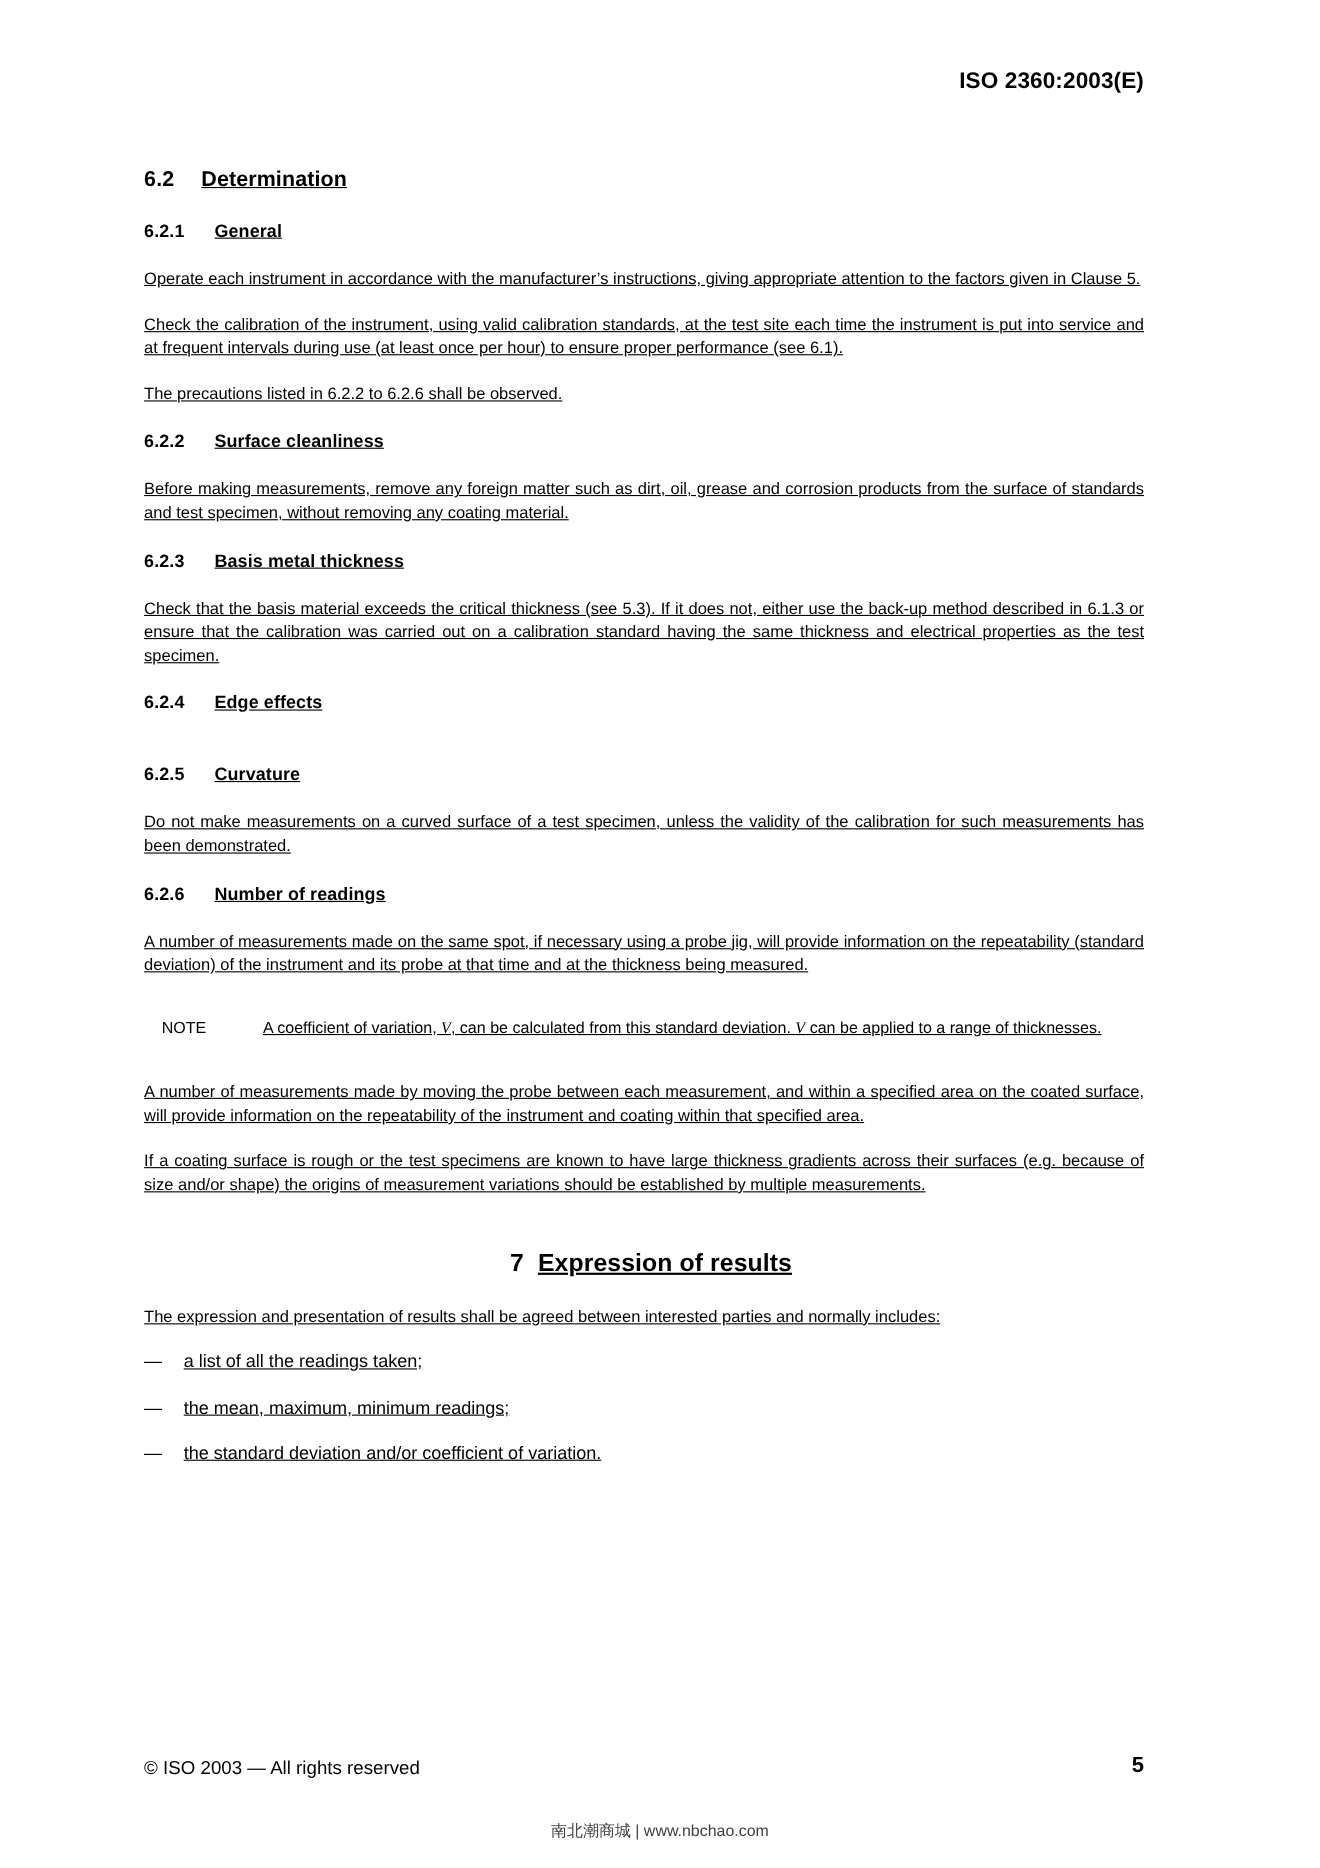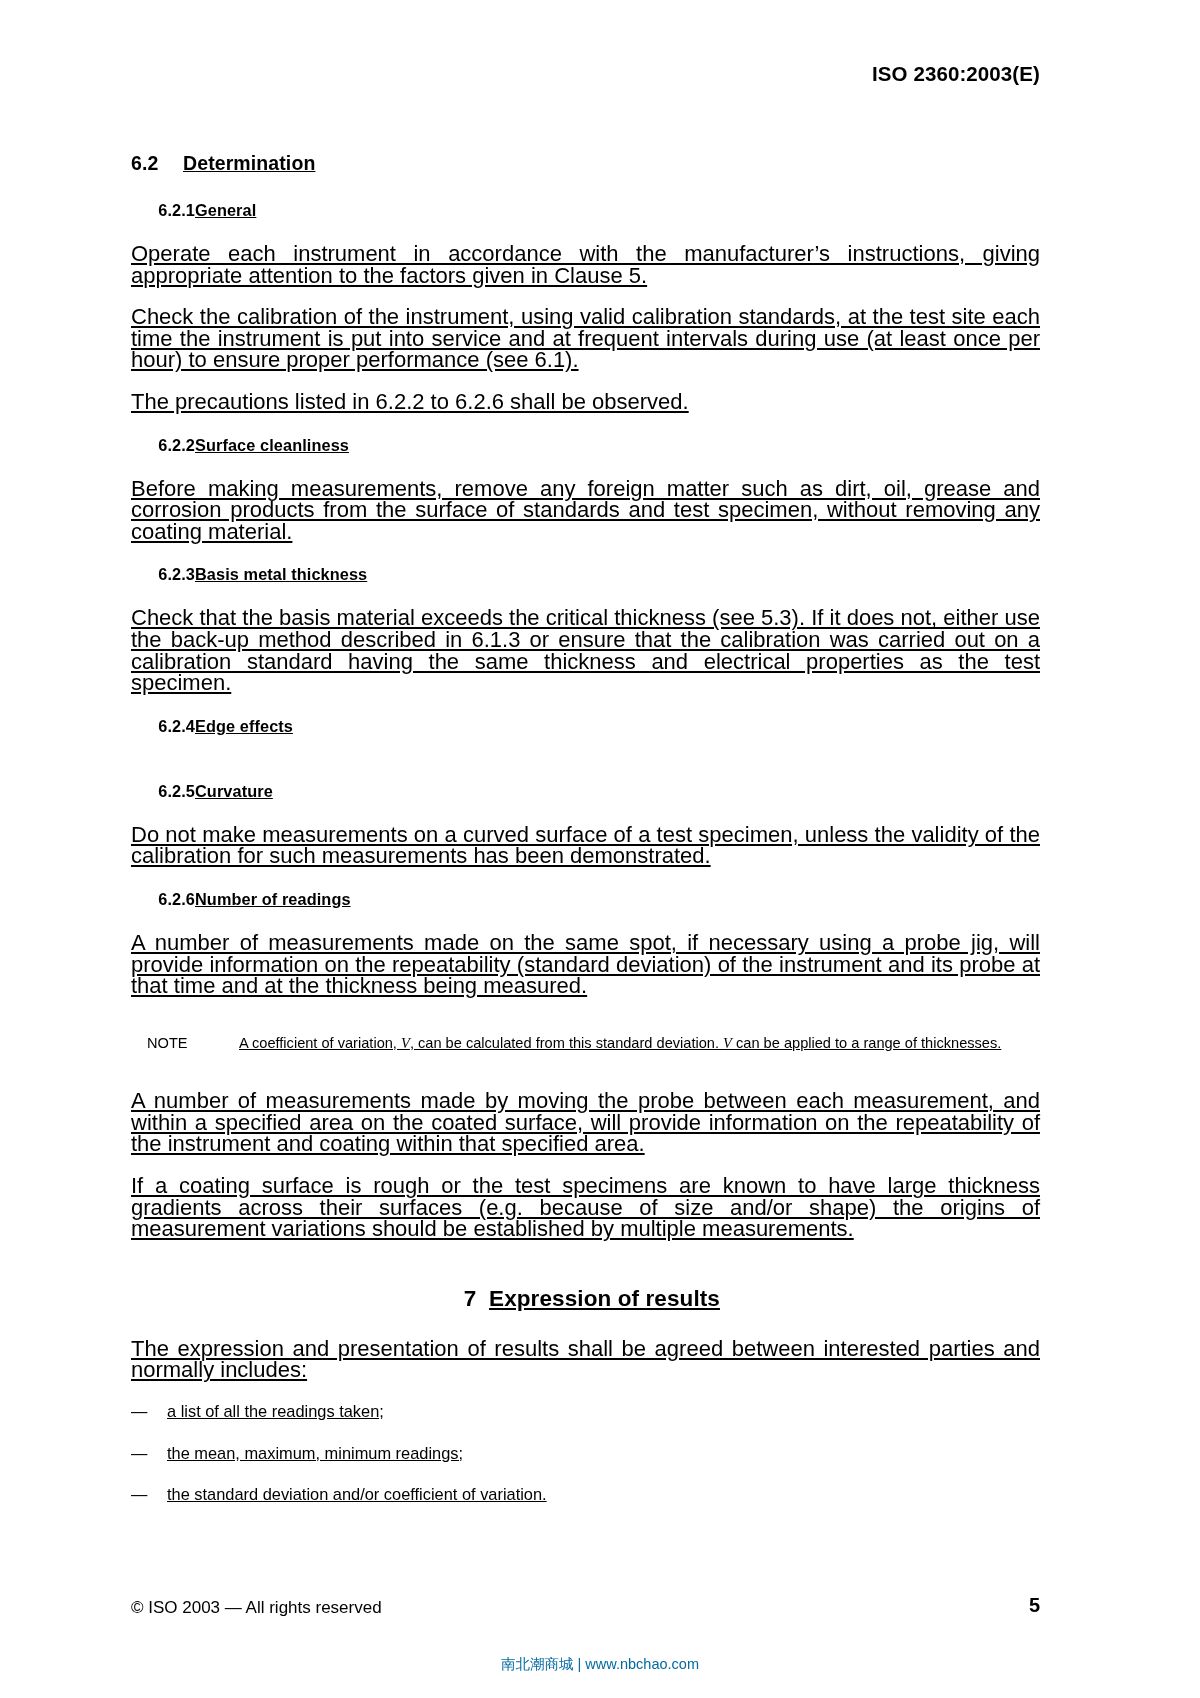--- a/index.html
+++ b/index.html
@@ -50,35 +50,35 @@
   }
   .h2 .num { display: inline-block; width: 52px; }
 
   .h3 {
     font-size: 16.3px;
     font-weight: bold;
     margin: 0;
     padding: 0;
     letter-spacing: 0.1px;
   }
-  .h3 .num { display: inline-block; width: 64px; text-align: right; }
+  .h3 .num { display: inline-block; width: 64px; }
 
   .h1 {
     font-size: 22.5px;
     font-weight: bold;
     margin: 0;
     padding: 0;
     letter-spacing: 0.1px;
     text-align: center;
   }
   .h1 .num { display: inline-block; width: 38px; }
 
   
   p.body {
-    font-size: 22px;
+    font-size: 15px;
     line-height: 21.6px;
     margin: 0;
     padding: 0;
     text-align: justify;
     text-justify: inter-word;
   }
   p.note {
     font-size: 14.6px;
     line-height: 21.5px;
     margin: 16px;
@@ -135,21 +135,21 @@
     font-size: 20px;
     font-weight: bold;
   }
   .watermark {
     position: absolute;
     left: 0;
     top: 1655px;
     width: 1200px;
     text-align: center;
     font-size: 14.5px;
-    color: #0369a1;
+    color: #404040;
   }
 </style>
 </head>
 <body>
 
 <div class="page">
 
   <div class="doc-header">
     <span>ISO 2360:2003(E)</span>
   </div>

